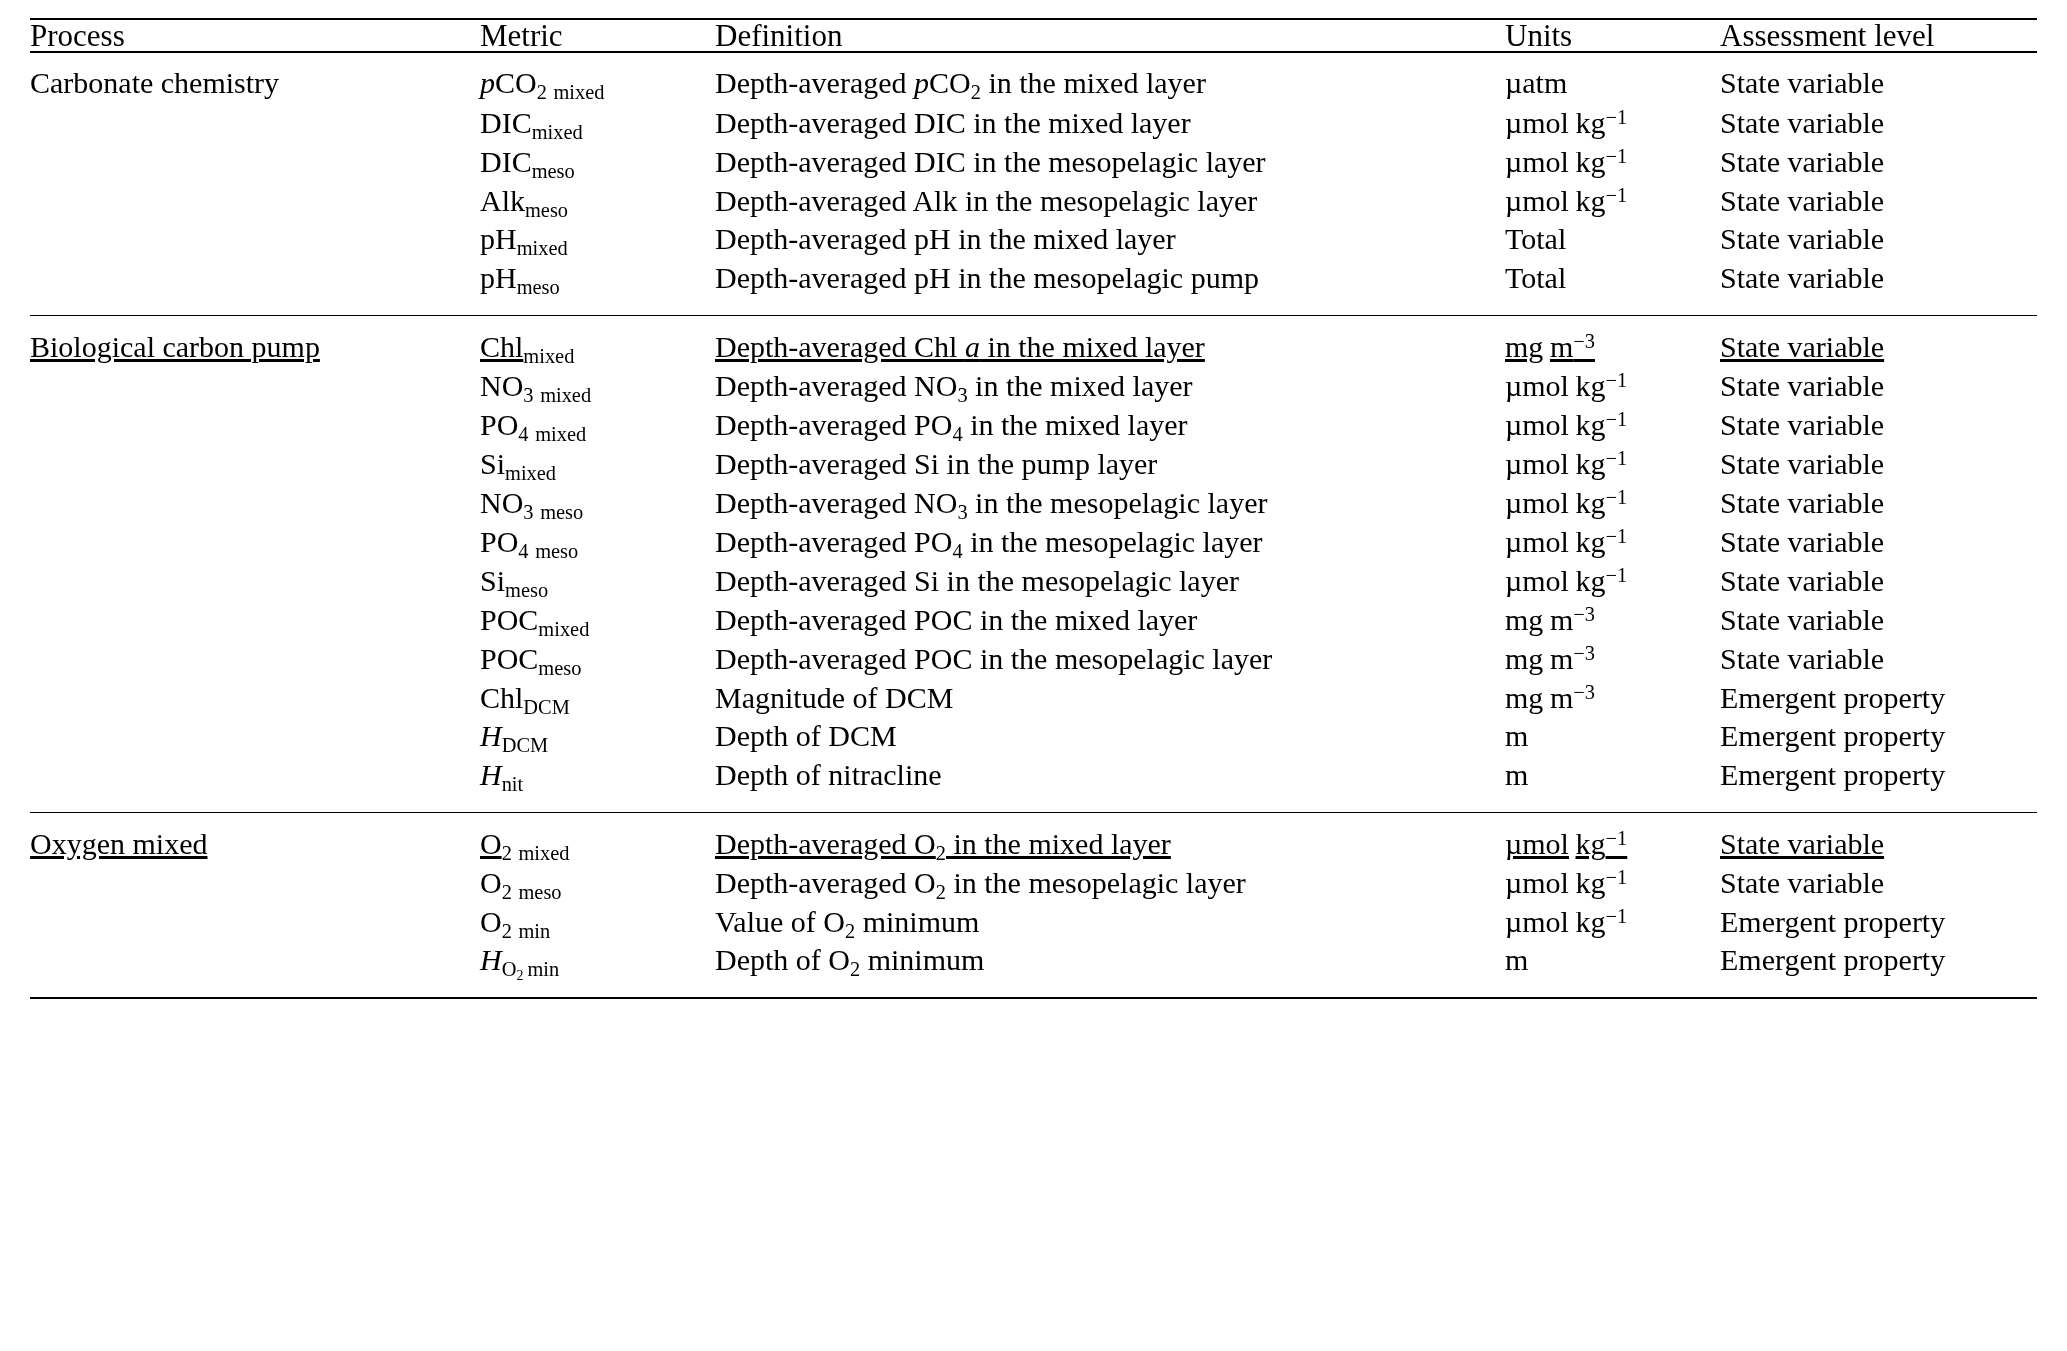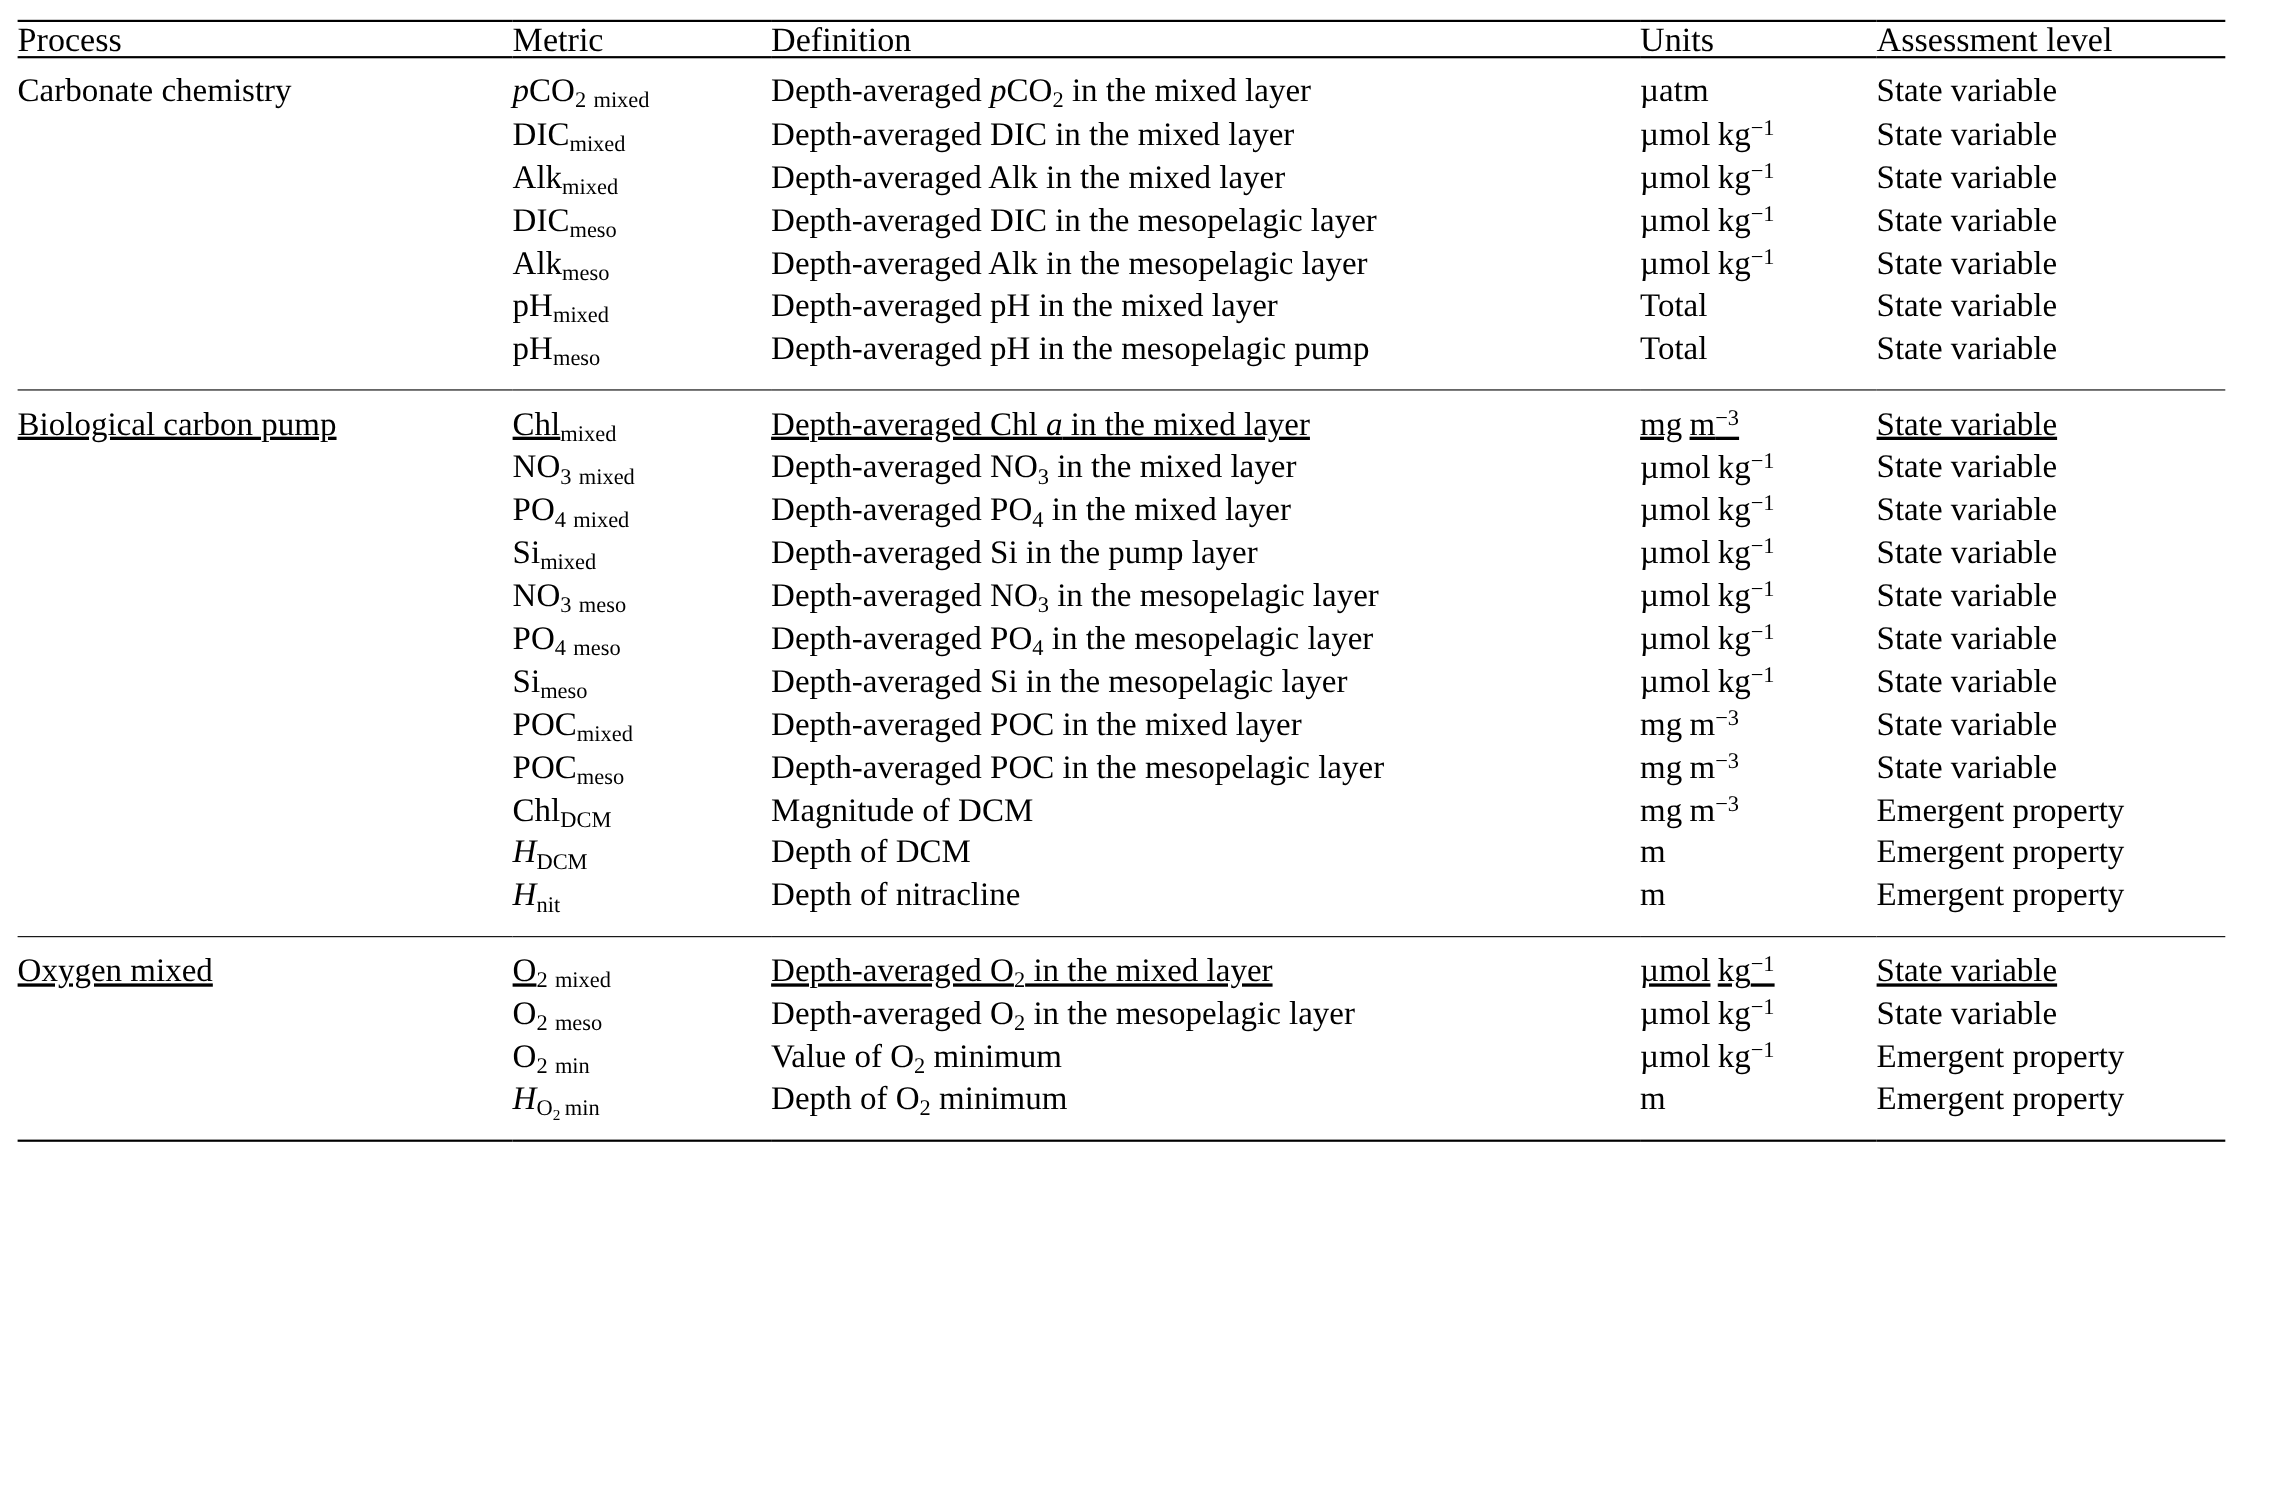--- a/index.html
+++ b/index.html
@@ -8,21 +8,21 @@
     background: #ffffff;
   }
   body {
     width: 2067px;
     height: 1351px;
     font-family: "Liberation Serif", serif;
     color: #000000;
     overflow: hidden;
   }
   .table-wrap {
-    padding: 18px 30px 0 16px;
+    padding: 18px 30px 0 30px;
     box-sizing: border-box;
   }
   table.metrics {
     border-collapse: collapse;
     width: 2007px;
     font-size: 30px;
     line-height: 1.0;
   }
   table.metrics th,
   table.metrics td {
@@ -100,27 +100,20 @@
         </tr>
         <tr>
           <td class="process-cell"></td>
           <td class="metric-cell">DIC<sub>mixed</sub></td>
           <td class="def-cell">Depth-averaged DIC in the mixed layer</td>
           <td class="units-cell">µmol<span class="spc"></span>kg<sup>−1</sup></td>
           <td class="level-cell">State variable</td>
         </tr>
         <tr>
           <td class="process-cell"></td>
-          <td class="metric-cell">Alk<sub>mixed</sub></td>
-          <td class="def-cell">Depth-averaged Alk in the mixed layer</td>
-          <td class="units-cell">µmol<span class="spc"></span>kg<sup>−1</sup></td>
-          <td class="level-cell">State variable</td>
-        </tr>
-        <tr>
-          <td class="process-cell"></td>
           <td class="metric-cell">DIC<sub>meso</sub></td>
           <td class="def-cell">Depth-averaged DIC in the mesopelagic layer</td>
           <td class="units-cell">µmol<span class="spc"></span>kg<sup>−1</sup></td>
           <td class="level-cell">State variable</td>
         </tr>
         <tr>
           <td class="process-cell"></td>
           <td class="metric-cell">Alk<sub>meso</sub></td>
           <td class="def-cell">Depth-averaged Alk in the mesopelagic layer</td>
           <td class="units-cell">µmol<span class="spc"></span>kg<sup>−1</sup></td>

